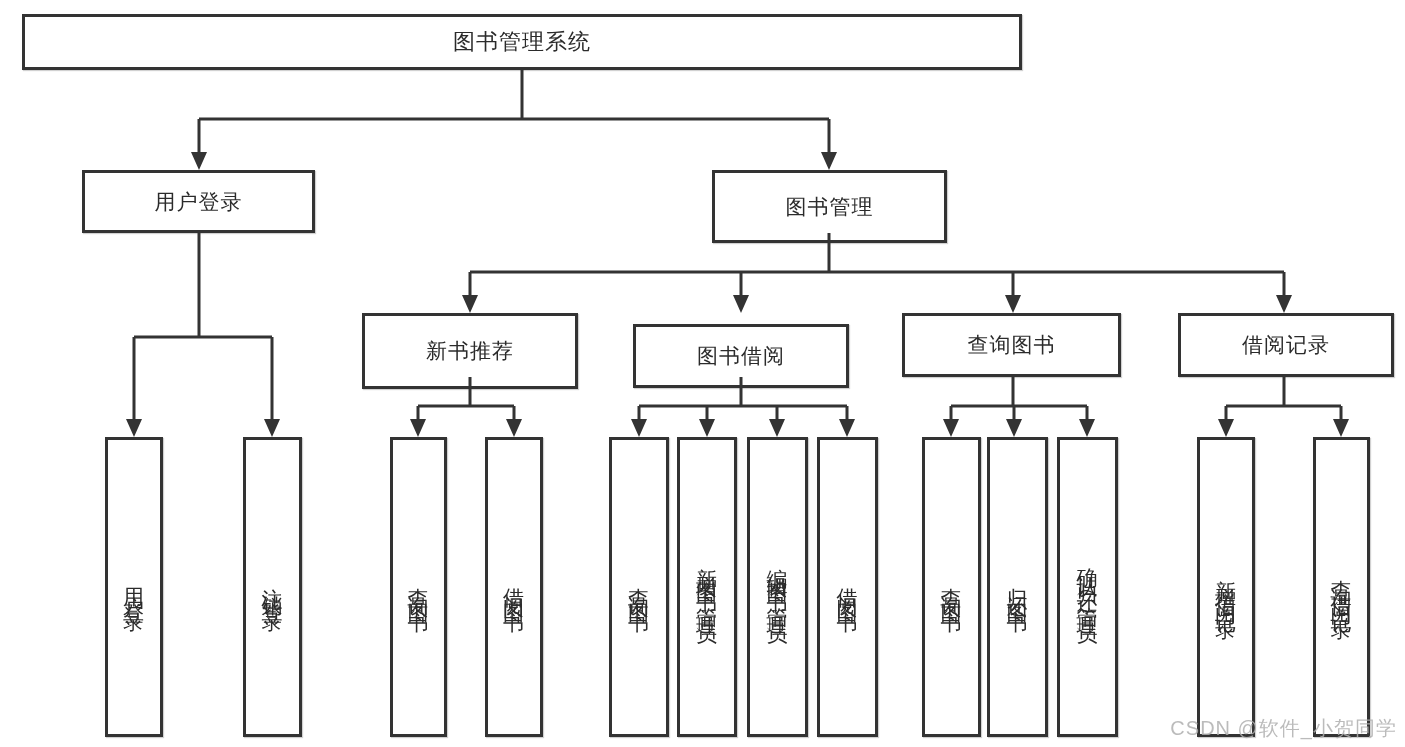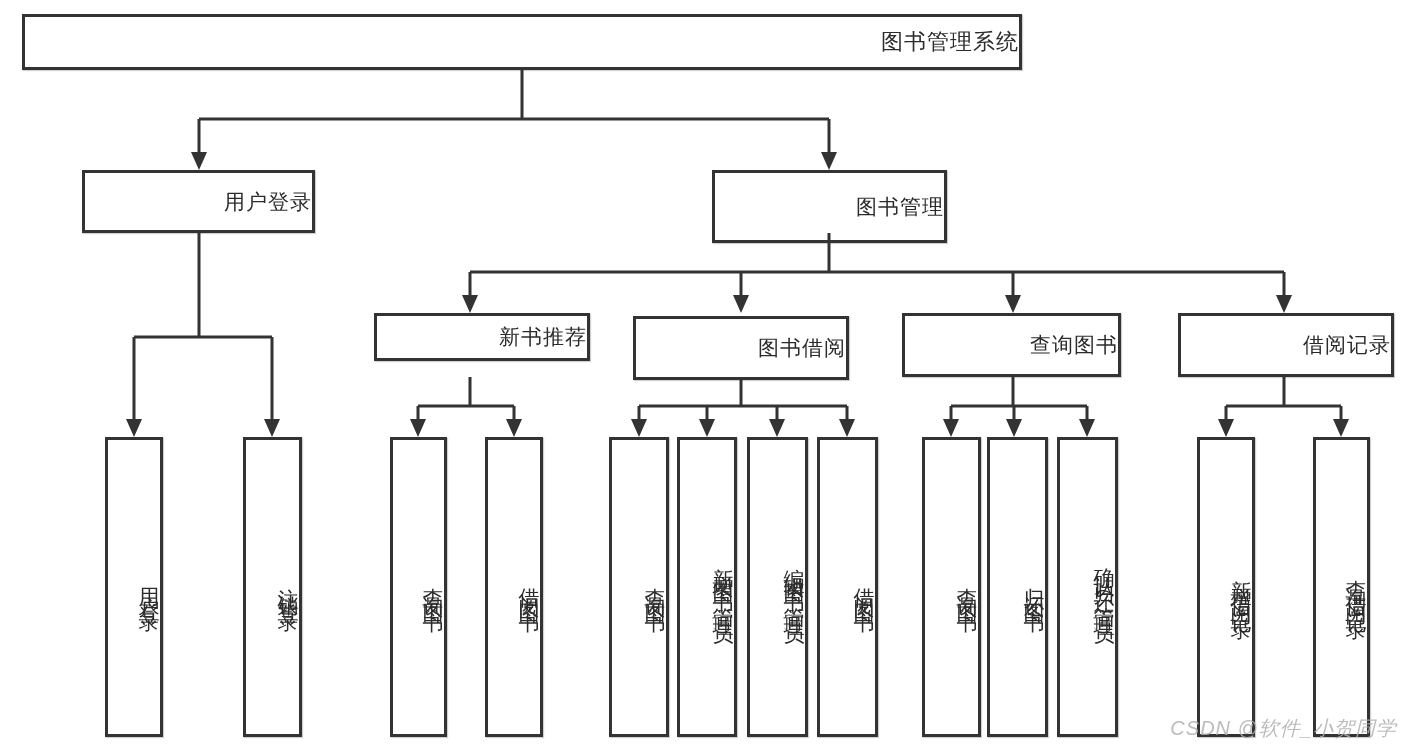--- a/index.html
+++ b/index.html
@@ -28,21 +28,21 @@
     pointer-events: none;
   }
 
   .box {
     position: absolute;
     border: 3px solid var(--line, #333);
     background: var(--background, #fff);
     color: var(--text, #2b2b2b);
     display: flex;
     align-items: center;
-    justify-content: flex-end;
+    justify-content: center;
     z-index: 1;
     box-shadow: 1px 1px 1px rgba(0,0,0,0.18);
   }
   .box.h { font-size: 21px; letter-spacing: 1px; }
   .box.root { font-size: 22px; }
 
   .box.v .vtext {
     writing-mode: vertical-rl;
     text-orientation: mixed;
     font-size: 21px;
@@ -53,21 +53,20 @@
 
   .watermark {
     position: absolute;
     right: 8px;
     bottom: 5px;
     font-size: 20px;
     color: var(--watermark, #b0b0b0);
     z-index: 3;
     opacity: 0.85;
     letter-spacing: 1px;
-    font-style: italic;
   }
 </style>
 </head>
 <body>
 
 <div class="canvas">
 
   <svg class="connectors" viewBox="0 0 1405 747" xmlns="http://www.w3.org/2000/svg" aria-hidden="true">
     <path style="stroke:var(--line,#333);stroke-width:3;fill:none" d="M522 70 V119 M199 119 H829 M199 119 V158 M829 119 V158
              M199 233 V337 M134 337 H272 M134 337 V425 M272 337 V425
@@ -92,24 +91,24 @@
     <span>图书管理系统</span>
   </div>
 
   <div class="box h" style="left:82px;top:170px;width:233px;height:63px">
     <span>用户登录</span>
   </div>
   <div class="box h" style="left:712px;top:170px;width:235px;height:73px">
     <span>图书管理</span>
   </div>
 
-  <div class="box h" style="left:374px;top:313px;width:216px;height:48px">
+  <div class="box h" style="left:362px;top:313px;width:216px;height:76px">
     <span>新书推荐</span>
   </div>
-  <div class="box h" style="left:633px;top:316px;width:216px;height:64px">
+  <div class="box h" style="left:633px;top:324px;width:216px;height:64px">
     <span>图书借阅</span>
   </div>
   <div class="box h" style="left:902px;top:313px;width:219px;height:64px">
     <span>查询图书</span>
   </div>
   <div class="box h" style="left:1178px;top:313px;width:216px;height:64px">
     <span>借阅记录</span>
   </div>
 
   <div class="box v" style="left:105px;top:437px;width:58px;height:300px">

